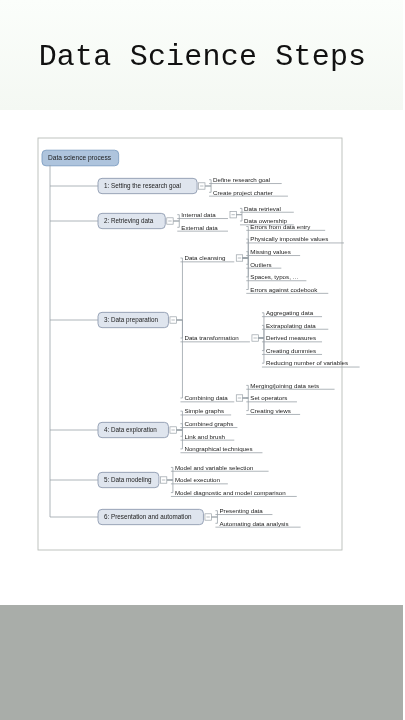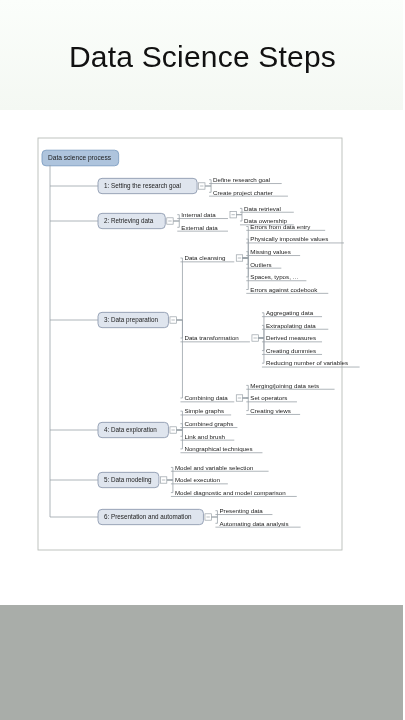--- a/index.html
+++ b/index.html
@@ -14,21 +14,21 @@
   
   .header{
     position:absolute;left:0;top:0;width:405px;height:110px;
     background:linear-gradient(#fbfefb,#f4f8f3);
     border-bottom:1px solid #eef2ee;
   }
   .header-title{
     position:absolute;left:0;top:0;width:405px;height:110px;
     display:flex;align-items:center;justify-content:center;
     font-size:30px;font-weight:400;color:#111111;letter-spacing:0.2px;
-    padding-top:4px;box-sizing:border-box;
+    padding-top:4px;box-sizing:border-box;font-family:Liberation Mono, monospace;
   }
 
   
   .canvas{
     position:absolute;left:0;top:110px;width:405px;height:495px;
     background:#ffffff;overflow:hidden;
   }
   .map-svg{position:absolute;left:0;top:0;}
 
   

